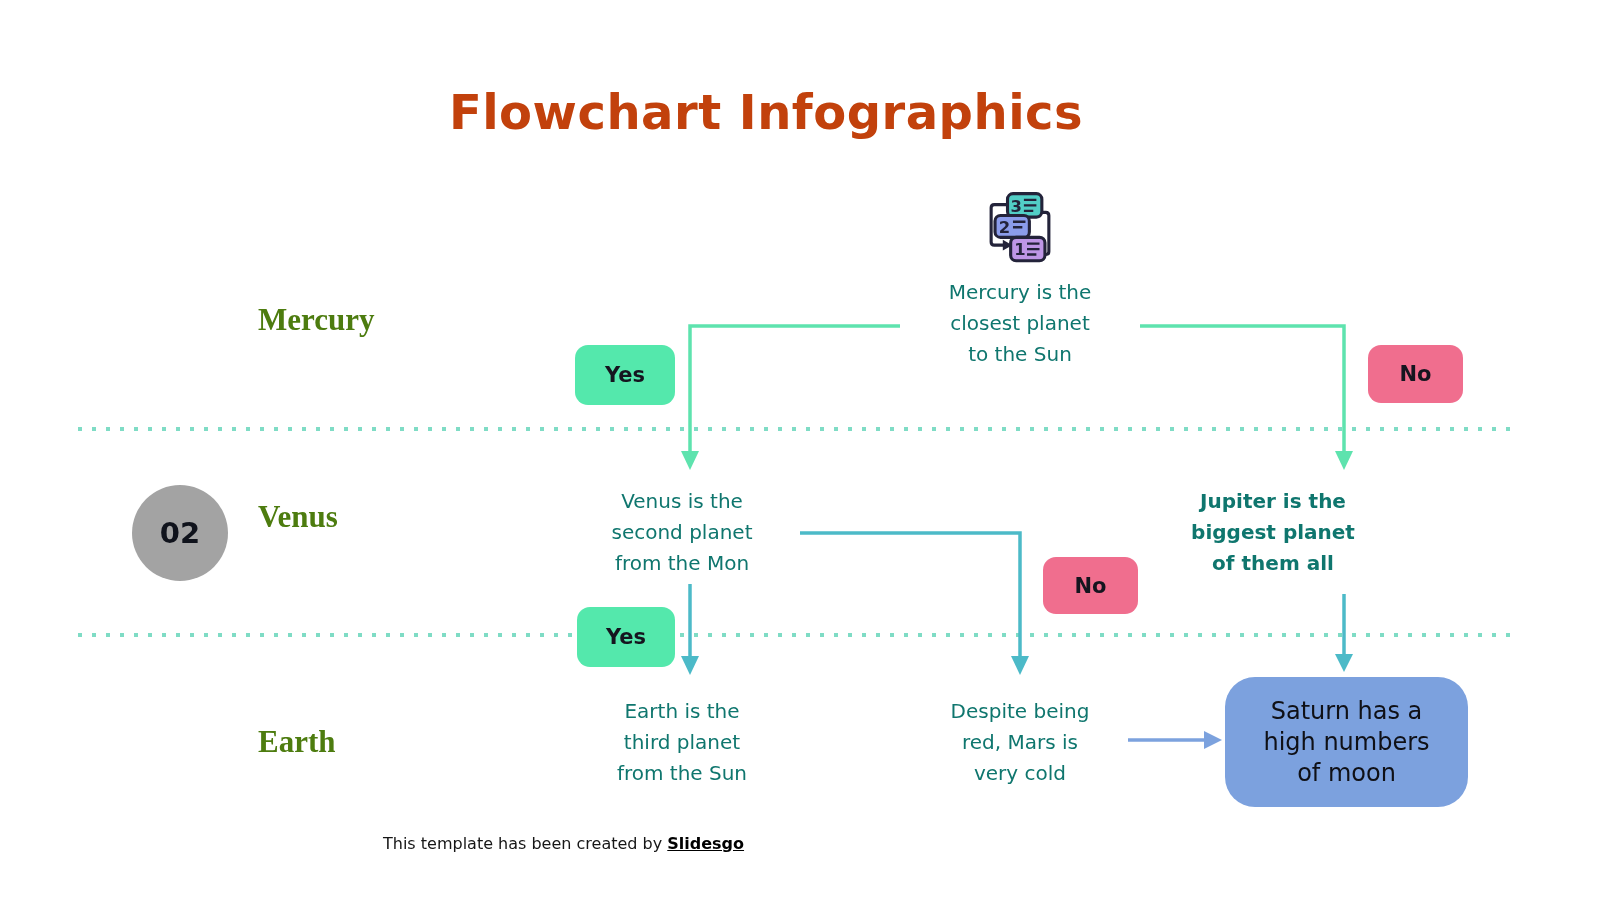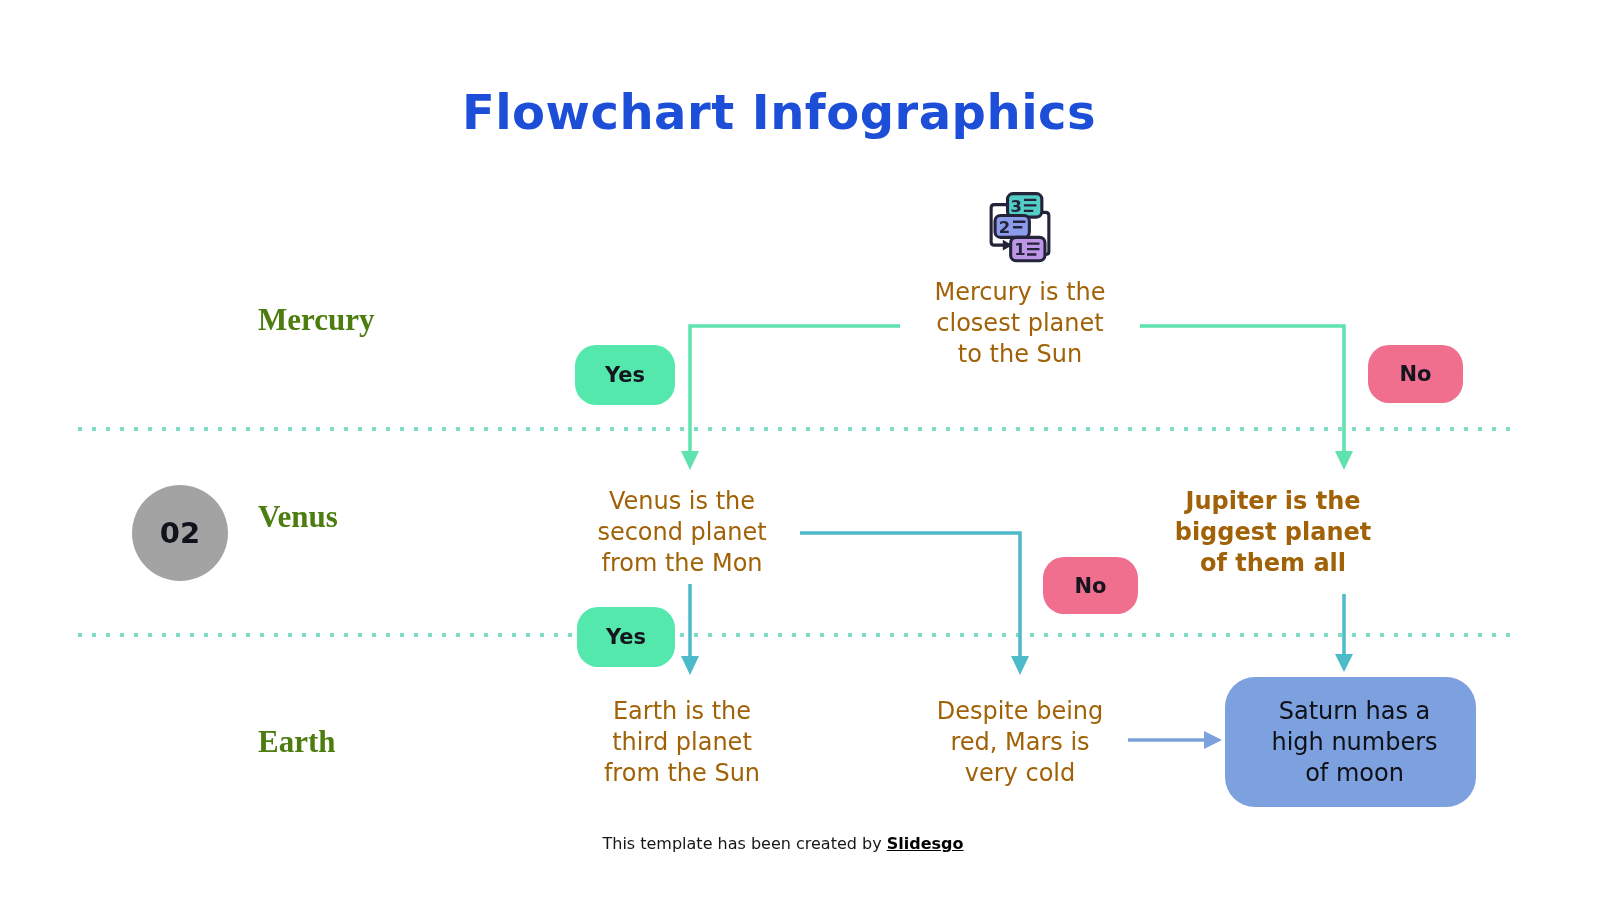--- a/index.html
+++ b/index.html
@@ -1,28 +1,28 @@
 <!DOCTYPE html>
 <html><head>
 <meta charset="utf-8">
 <style>
   html,body{margin:0;padding:0;background:#ffffff;}
   .slide{
     position:relative;width:1600px;height:900px;background:#ffffff;overflow:hidden;
     font-family:"DejaVu Sans","Liberation Sans",sans-serif;color:#0c0c0c;
   }
   .title{
-    position:absolute;left:379px;top:84px;width:800px;text-align:center;
-    font-size:48px;font-weight:700;letter-spacing:0.5px;color:#1d4ed8;z-index:2;
+    position:absolute;left:366px;top:84px;width:800px;text-align:center;
+    font-size:48px;font-weight:700;letter-spacing:0.5px;color:#c2410c;z-index:2;
   }
   .overlay{position:absolute;left:0;top:0;z-index:1;}
   .icon-wrap{position:absolute;left:981px;top:189px;width:78px;height:78px;z-index:2;}
   .node{
-    position:absolute;width:260px;text-align:center;font-size:24px;line-height:31px;
-    color:#a16207;white-space:pre-line;z-index:2;font-weight:500;
+    position:absolute;width:260px;text-align:center;font-size:20px;line-height:31px;
+    color:#0f766e;white-space:pre-line;z-index:2;font-weight:500;
   }
   .n-mercury{left:890px;top:277px;}
   .n-venus{left:552px;top:486px;}
   .n-jupiter{left:1143px;top:486px;font-weight:bold;}
   .n-earth{left:552px;top:696px;}
   .n-mars{left:890px;top:696px;}
   .saturn-box{
     position:absolute;left:1225px;top:677px;width:243px;height:130px;border-radius:30px;
     display:flex;align-items:center;justify-content:center;text-align:center;
     font-size:24px;line-height:31px;color:#0f1016;white-space:pre-line;z-index:2;font-weight:500;
@@ -31,29 +31,29 @@
     position:absolute;left:132px;width:96px;height:96px;border-radius:50%;
     display:flex;align-items:center;justify-content:center;
     font-size:29px;font-weight:700;color:#10131c;z-index:2;
   }
   .c1{top:272px;} .c2{top:485px;} .c3{top:694px;}
   .row-label{
     position:absolute;left:258px;height:96px;display:flex;align-items:center;
     font-size:31px;font-weight:700;color:#4d7c0f;z-index:2;font-family:Liberation Serif, serif;
   }
   .badge{
-    position:absolute;border-radius:21px;display:flex;align-items:center;justify-content:center;
+    position:absolute;border-radius:13px;display:flex;align-items:center;justify-content:center;
     font-size:21px;font-weight:700;color:#15151f;z-index:3;
   }
   .b-yes1{left:575px;top:345px;width:100px;height:60px;}
   .b-no1{left:1368px;top:345px;width:95px;height:58px;}
   .b-yes2{left:577px;top:607px;width:98px;height:60px;}
   .b-no2{left:1043px;top:557px;width:95px;height:57px;}
   .footer{
-    position:absolute;left:383px;top:834px;width:800px;text-align:center;
+    position:absolute;left:383px;top:834px;width:800px;text-align:left;
     font-size:16px;color:#161616;z-index:2;font-weight:400;
   }
   .footer a{color:#000000;font-weight:700;text-decoration:underline;cursor:pointer;}
 </style>
 </head>
 <body>
 
 <div class="slide">
 
   <div class="title">Flowchart Infographics</div>
@@ -122,21 +122,21 @@
   <div class="node n-jupiter">Jupiter is the
 biggest planet
 of them all</div>
   <div class="node n-earth">Earth is the
 third planet
 from the Sun</div>
   <div class="node n-mars">Despite being
 red, Mars is
 very cold</div>
 
-  <div class="saturn-box" style="background-color: rgb(124, 161, 222); padding-left: 8px;">Saturn has a
+  <div class="saturn-box" style="background-color: rgb(124, 161, 222);">Saturn has a
 high numbers
 of moon</div>
 
   <div class="badge b-yes1" style="background-color: rgb(84, 232, 172);">Yes</div>
   <div class="badge b-no1" style="background-color: rgb(240, 110, 142);">No</div>
   <div class="badge b-yes2" style="background-color: rgb(84, 232, 172);">Yes</div>
   <div class="badge b-no2" style="background-color: rgb(240, 110, 142);">No</div>
 
   <div class="footer">
     <span>This template has been created by </span><a>Slidesgo</a>

